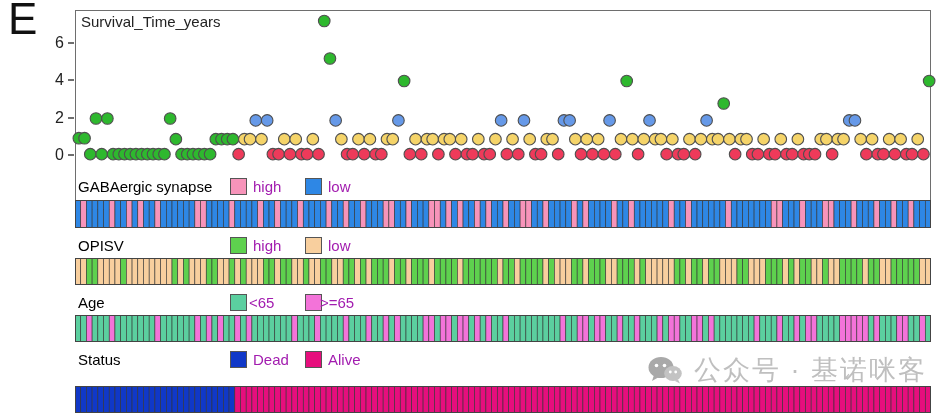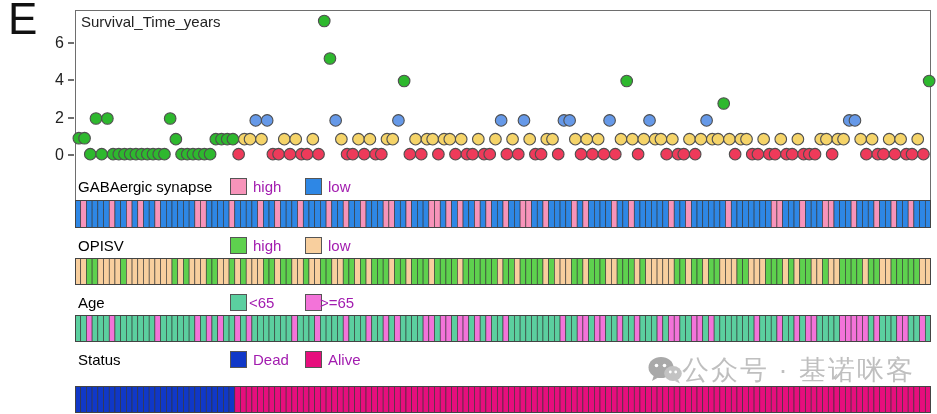--- a/index.html
+++ b/index.html
@@ -10,21 +10,21 @@
         border:1.6px solid #6e6e6e;box-sizing:border-box;background:#fff;}
   .plot-title{position:absolute;left:5px;top:2px;font-size:15px;color:#222;}
   .ytick-label{position:absolute;width:26px;text-align:right;font-size:16px;color:#222;line-height:20px;}
   .ytick-mark{position:absolute;width:6px;height:2px;background:#6e6e6e;}
   #dots{position:absolute;left:0;top:0;overflow:visible;}
   .track-row{position:absolute;left:75px;width:856px;z-index:2;}
   .track-label{position:absolute;left:3px;top:0;font-size:15px;color:#000000;white-space:nowrap;}
   .swatch{position:absolute;top:0;width:17px;height:17px;border:1px solid #555;box-sizing:border-box;}
   .legend-text{position:absolute;top:0;font-size:15px;color:#a21caf;white-space:nowrap;}
   .track-bar{position:absolute;left:0;display:block;}
-  .watermark{position:absolute;left:648px;top:352px;z-index:1;display:flex;align-items:center;gap:0;
+  .watermark{position:absolute;left:648px;top:352px;z-index:1;display:flex;align-items:center;gap:12px;
              color:#bfbfbf;font-size:27px;letter-spacing:2px;white-space:nowrap;}
 </style>
 </head>
 <body>
 
 <div id="canvas">
 
   <div class="panel-label">E</div>
 
   <div class="plot">

